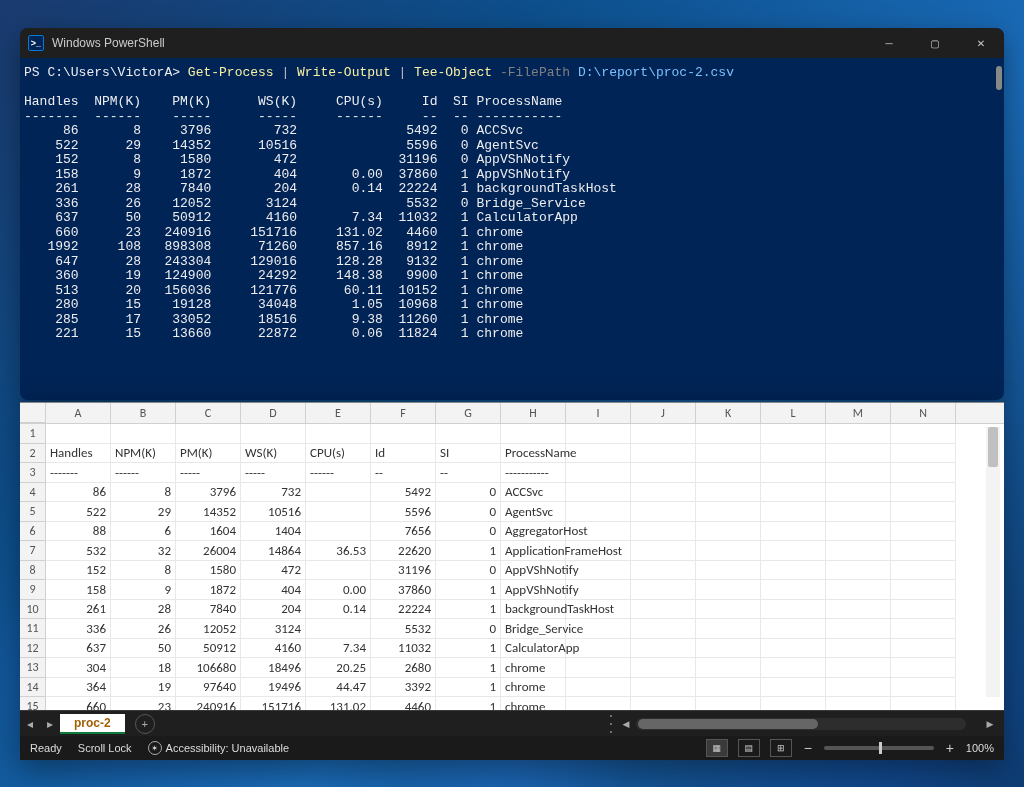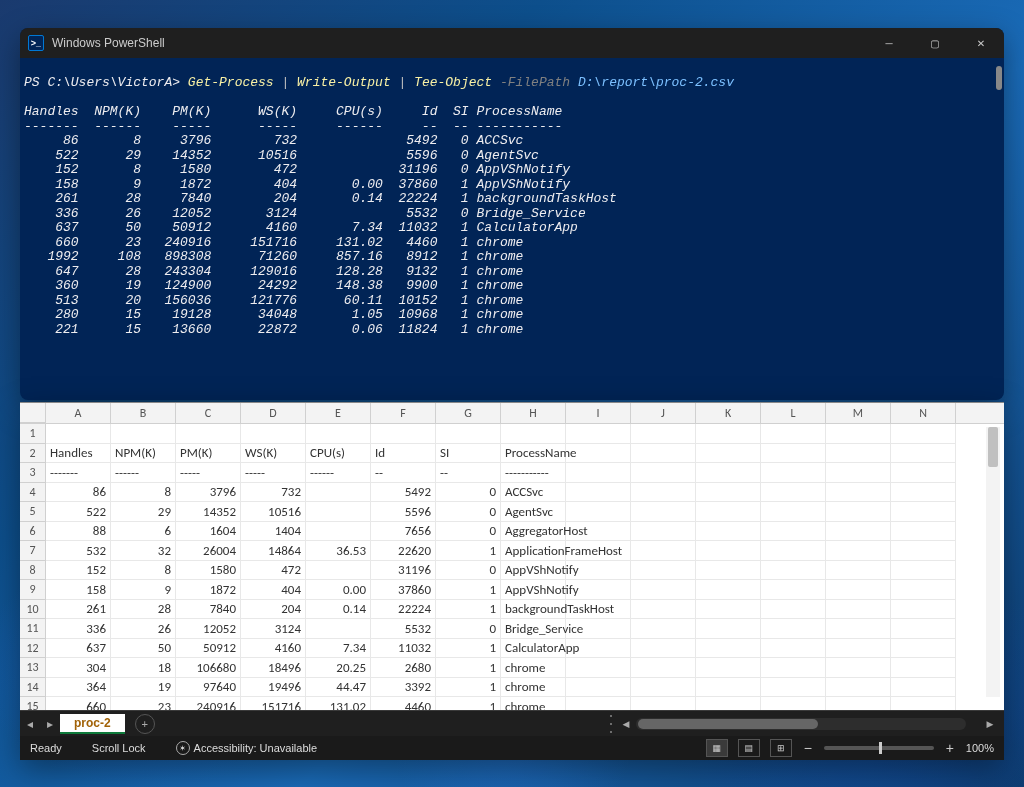--- a/index.html
+++ b/index.html
@@ -52,27 +52,26 @@
   }
   .ps-title { flex: 1; }
   .win-btns { display: flex; }
   .win-btn {
     width: 46px; height: 30px;
     display: flex; align-items: center; justify-content: center;
     color: #ccc; font-size: 10px;
   }
   .ps-body {
     flex: 1;
-    padding: 18px 4px;
+    padding: 8px 4px;
     font-size: 13px;
     line-height: 14.5px;
     color: #eeedf0;
     overflow: hidden;
     position: relative;
-    font-style: italic;
   }
   .ps-scrollbar {
     position: absolute; right: 2px; top: 8px;
     width: 6px; height: 24px;
     background: #888; border-radius: 3px;
   }
   .ps-line { white-space: pre; }
   .ps-prompt { color: #eeedf0; }
   .ps-cmd { color: #f9f1a5; }
   .ps-pipe { color: #c0c0c0; }
@@ -152,21 +151,21 @@
   .tab-spacer { flex:1; }
   .tab-divider { width:6px; height:18px; display:flex; flex-direction:column; justify-content:space-between; margin:0 6px; }
   .tab-divider span { width:2px; height:2px; background:#888; border-radius:50%; margin:0 auto; }
   .hscroll { width:330px; height:12px; background:#2d2d2d; border-radius:6px; position:relative; margin:0 18px 0 4px;}
   .hscroll::before { content:''; position:absolute; left:2px; top:1px; height:10px; width:180px; background:#666; border-radius:5px;}
   .hscroll-arrow { width:12px; text-align:center; color:#aaa; font-size:9px;}
   .xl-status {
     height: 24px; background:#1a1a1a; color:#ddd;
     display:flex; align-items:center;
     font-size: 11px; font-family:'Segoe UI',sans-serif;
-    padding: 0 10px; gap: 30px;
+    padding: 0 10px; gap: 16px;
   }
   .xl-status .right { margin-left:auto; display:flex; align-items:center; gap:10px; }
   .view-btn { width:22px; height:18px; border:1px solid #555; display:flex; align-items:center; justify-content:center; font-size:9px; color:#ccc;}
   .view-btn.active { background:#3a3a3a;}
   .zoom-slider {
     width:110px; height:4px; background:#555; position:relative; border-radius:2px;
   }
   .zoom-slider::before { content:''; position:absolute; left:50%; top:-4px; width:3px; height:12px; background:#ccc; }
   .zoom-end { color:#ccc; font-size:14px; width:12px; text-align:center;}
   .acc { display:flex; align-items:center; gap:4px;}
@@ -197,20 +196,21 @@
         <div class="ps-line">    158       9     1872        404       0.00  37860   1 AppVShNotify</div>
         <div class="ps-line">    261      28     7840        204       0.14  22224   1 backgroundTaskHost</div>
         <div class="ps-line">    336      26    12052       3124              5532   0 Bridge_Service</div>
         <div class="ps-line">    637      50    50912       4160       7.34  11032   1 CalculatorApp</div>
         <div class="ps-line">    660      23   240916     151716     131.02   4460   1 chrome</div>
         <div class="ps-line">   1992     108   898308      71260     857.16   8912   1 chrome</div>
         <div class="ps-line">    647      28   243304     129016     128.28   9132   1 chrome</div>
         <div class="ps-line">    360      19   124900      24292     148.38   9900   1 chrome</div>
         <div class="ps-line">    513      20   156036     121776      60.11  10152   1 chrome</div>
         <div class="ps-line">    280      15    19128      34048       1.05  10968   1 chrome</div>
+        <div class="ps-line">    285      17    33052      18516       9.38  11260   1 chrome</div>
         <div class="ps-line">    221      15    13660      22872       0.06  11824   1 chrome</div>
       </div>
     <div class="ps-scrollbar"></div>
   </div>
 </div>
 
 <div class="xl-window">
   <div class="xl-grid">
     <div class="xl-colhdr-row">
       <div class="xl-corner"></div>

